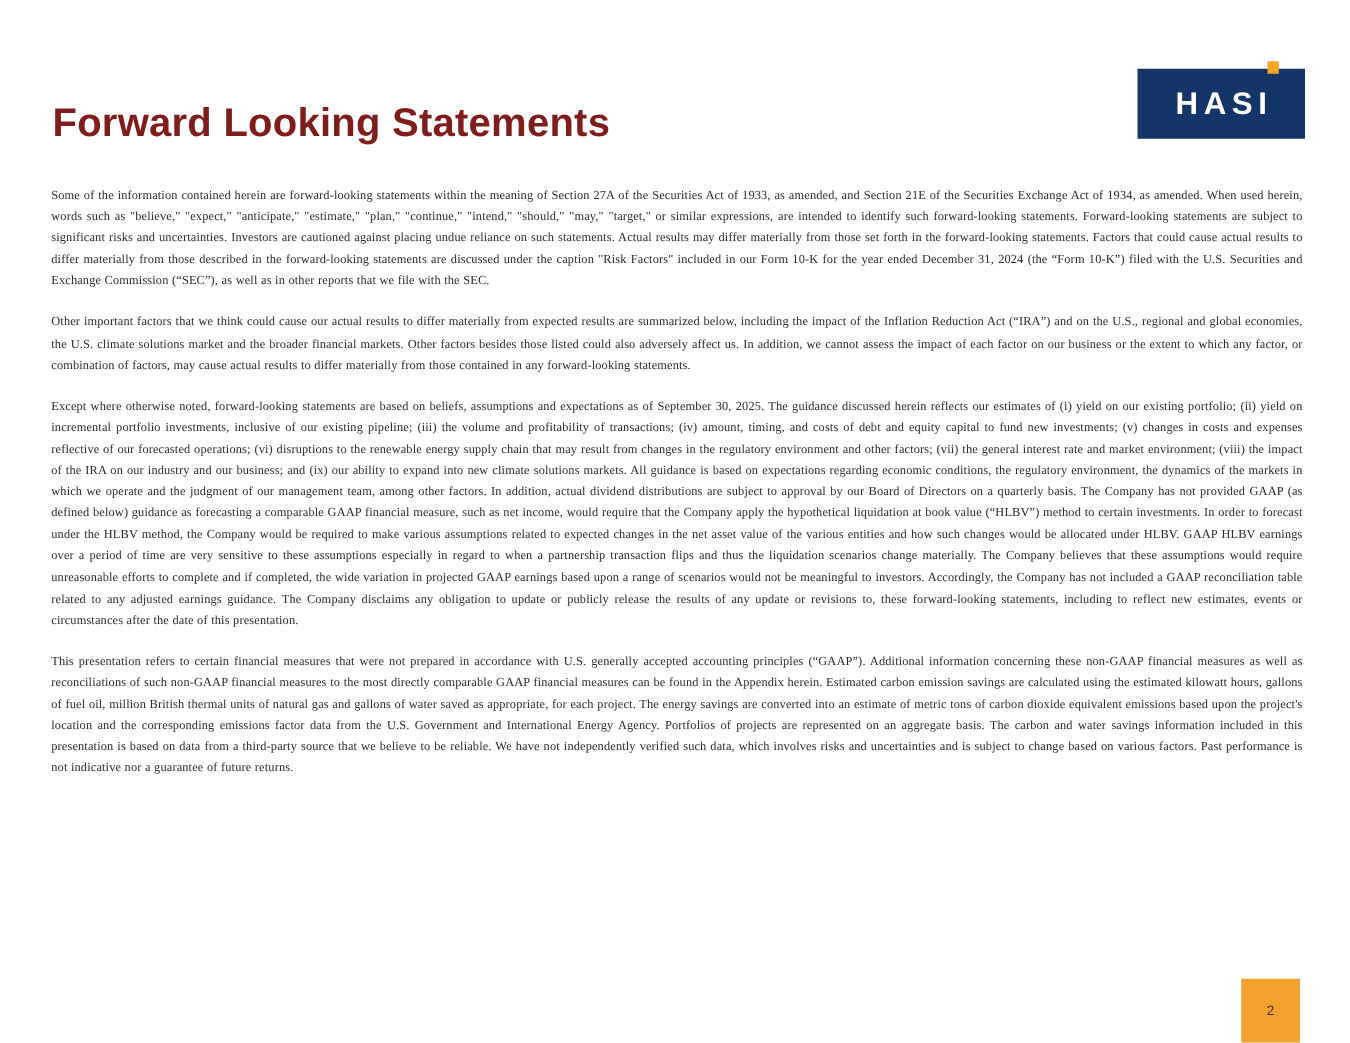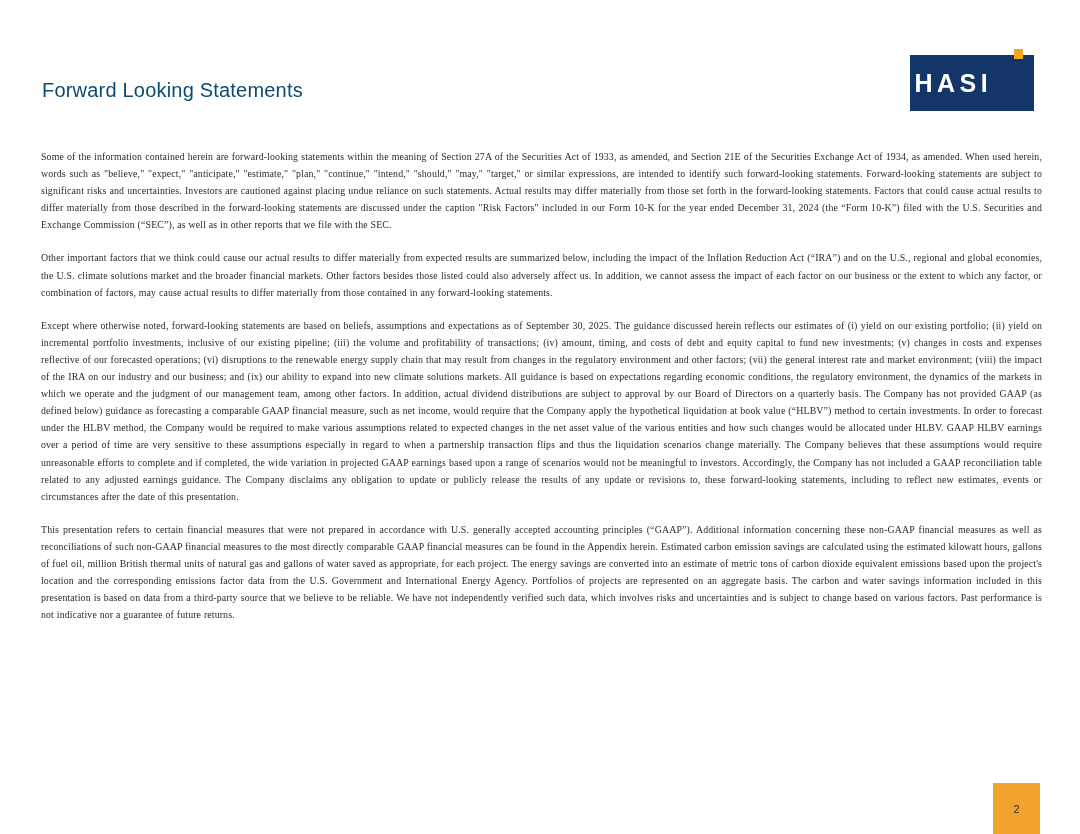--- a/index.html
+++ b/index.html
@@ -20,45 +20,46 @@
     position: absolute;
     inset: 0;
     background: #ffffff;
   }
 
   
   .page-title {
     position: absolute;
     left: 42px;
     top: 55px;
-    font-size: 20px;
+    font-size: 32px;
     line-height: 44px;
-    font-weight: 400;
+    font-weight: 700;
     letter-spacing: 0.2px;
-    color: #0c4a6e;
+    color: #7f1d1d;
     white-space: nowrap;
   }
 
   
   .logo-wrap {
     position: absolute;
     left: 910px;
     top: 49px;
     width: 130px;
     height: 62px;
   }
   .logo-box {
     position: absolute;
     left: 0;
     top: 6px;
-    width: 124px;
+    width: 134px;
     height: 56px;
     background: #143567;
     display: flex;
     align-items: center;
+    justify-content: center;
   }
   .logo-text {
     color: #ffffff;
     font-size: 25px;
     font-weight: bold;
     letter-spacing: 4.5px;
     text-indent: 4.5px;
     font-family: "Liberation Sans", sans-serif;
   }
   .logo-accent {

